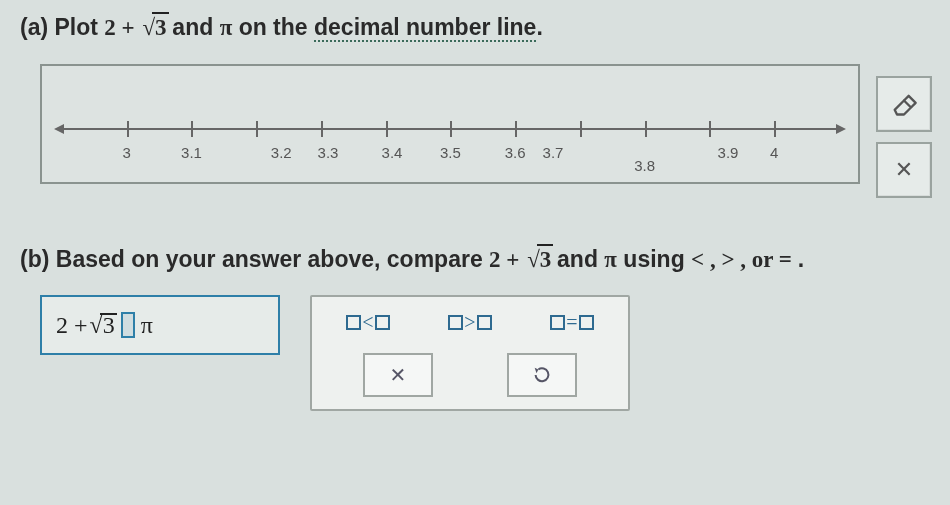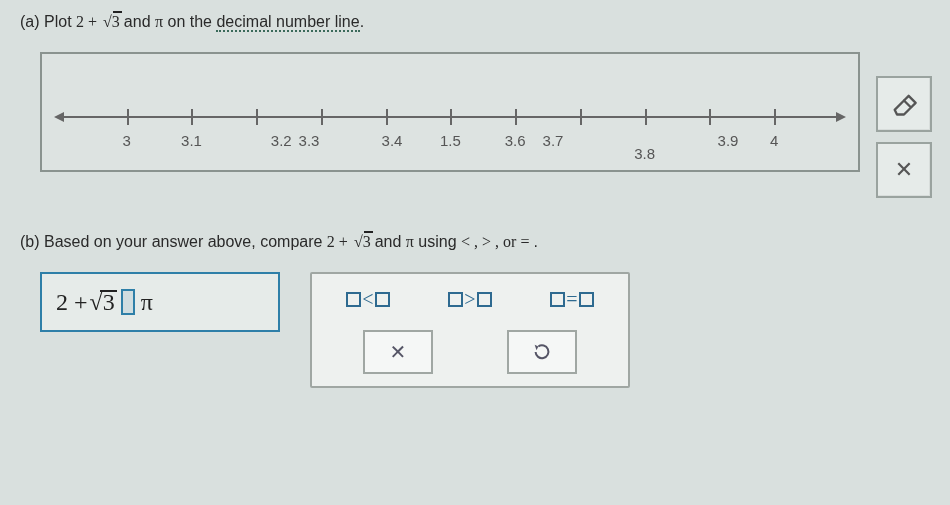--- a/index.html
+++ b/index.html
@@ -7,23 +7,24 @@
       width: 950px;
       height: 505px;
       background: #d9e0de;
       font-family: Arial, sans-serif;
       color: #333;
       position: relative;
       overflow: hidden;
     }
     .part-a-instruction, .part-b-instruction {
       padding: 10px 20px 0 20px;
-      font-size: 16px;
+      font-size: 23px;
       line-height: 1.5;
       color: #2a2a2a;
+      font-weight: bold;
     }
     .part-label { display: inline; }
     .dotted-link {
       border-bottom: 2px dotted #3a6a5a;
       color: #2a2a2a;
       cursor: pointer;
     }
     .note { display: block; margin-left: 28px; }
     .numberline-box {
       margin: 18px 20px 0 40px;
@@ -182,25 +183,25 @@
   <div class="arrow-right"></div>
 
 <div id="ticks">
       <div class="tick" style="left: 84.74px;"></div>
       <div class="tick-label" style="left: 84.74px;">3</div>
       <div class="tick" style="left: 149.48px;"></div>
       <div class="tick-label" style="left: 149.48px;">3.1</div>
       <div class="tick" style="left: 214.22px;"></div>
       <div class="tick-label" style="left: 214.22px; margin-left: 25px;">3.2</div>
       <div class="tick" style="left: 278.96px;"></div>
-      <div class="tick-label" style="left: 267px;">3.3</div>
+      <div class="tick-label" style="left: 286px;">3.3</div>
       <div class="tick" style="left: 343.7px;"></div>
       <div class="tick-label" style="left: 350px;">3.4</div>
       <div class="tick" style="left: 408.44px;"></div>
-      <div class="tick-label" style="left: 408.44px;">1.5</div>
+      <div class="tick-label" style="left: 408.44px;">3.5</div>
       <div class="tick" style="left: 473.18px;"></div>
       <div class="tick-label" style="left: 473.18px;">3.6</div>
       <div class="tick" style="left: 537.92px;"></div>
       <div class="tick-label" style="left: 511px;">3.7</div>
       <div class="tick" style="left: 602.66px;"></div>
       <div class="tick-label" style="left: 602.66px; margin-top: 13px;">3.8</div>
       <div class="tick" style="left: 667.4px;"></div>
       <div class="tick-label" style="left: 686px;">3.9</div>
       <div class="tick" style="left: 732.14px;"></div>
       <div class="tick-label" style="left: 732.14px;">4</div>

